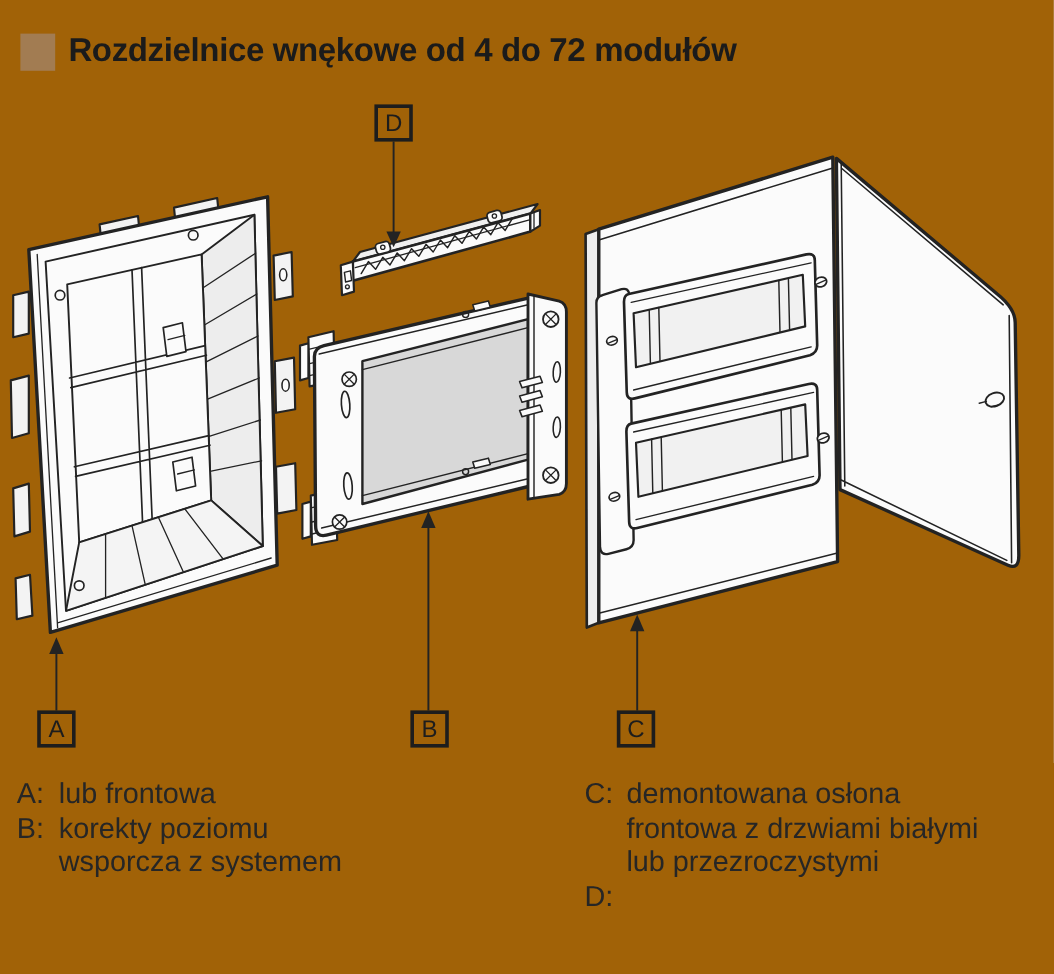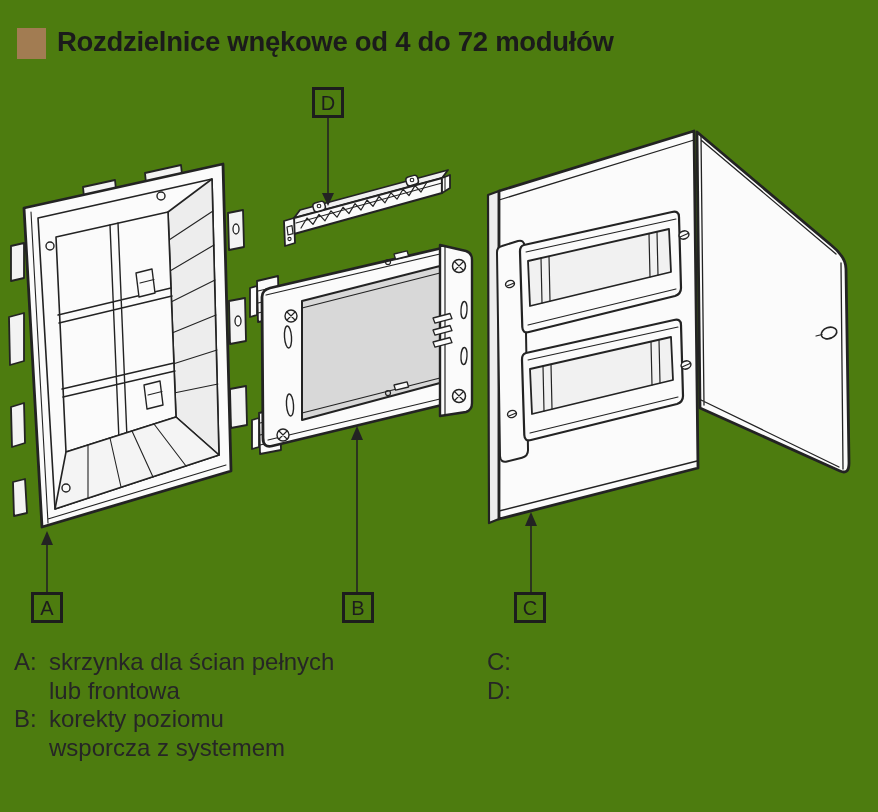--- a/index.html
+++ b/index.html
@@ -1,21 +1,21 @@
 <!DOCTYPE html>
 <html><head>
 <meta charset="utf-8">
 <style>
   html,body { margin:0; padding:0; }
   body {
     width:878px; height:812px; overflow:hidden;
     background:#d8d8d8;
     font-family:"Liberation Sans", sans-serif;
   }
-  .page { position:relative; width:878px; height:812px; background:#4d7c0f; }
+  .page { position:relative; width:878px; height:812px; background:#a16207; }
 
   
   .title-row { position:absolute; left:17px; top:26px; display:flex; align-items:flex-start; }
   .bullet { width:29px; height:31px; margin-right:11px; margin-top:2px; background:#a27c52; }
   .title { margin:0; font-size:27.5px; font-weight:bold; color:#1b1b1b; letter-spacing:-0.3px; white-space:nowrap; }
 
   
   .diagram { position:absolute; left:0; top:75px; width:878px; height:570px; }
   .diagram svg { position:absolute; left:0; top:0; }
   .callout {
@@ -187,35 +187,39 @@
     <div class="callout a">A</div>
     <div class="callout b">B</div>
     <div class="callout c">C</div>
   </div>
 
   <div class="legend">
     <div class="legend-col left">
       <div class="legend-item">
         <span class="key">A:</span>
         <span class="lines">
-          <span class="line">skrzynka dla ścian pełnych</span>
           <span class="line">lub frontowa</span>
         </span>
       </div>
       <div class="legend-item">
         <span class="key">B:</span>
         <span class="lines">
           <span class="line">korekty poziomu</span>
           <span class="line">wsporcza z systemem</span>
         </span>
       </div>
     </div>
     <div class="legend-col right">
       <div class="legend-item">
         <span class="key">C:</span>
+        <span class="lines">
+          <span class="line">demontowana osłona</span>
+          <span class="line">frontowa z drzwiami białymi</span>
+          <span class="line">lub przezroczystymi</span>
+        </span>
       </div>
       <div class="legend-item">
         <span class="key">D:</span>
       </div>
     </div>
   </div>
 
 </div>
 
 </body></html>

